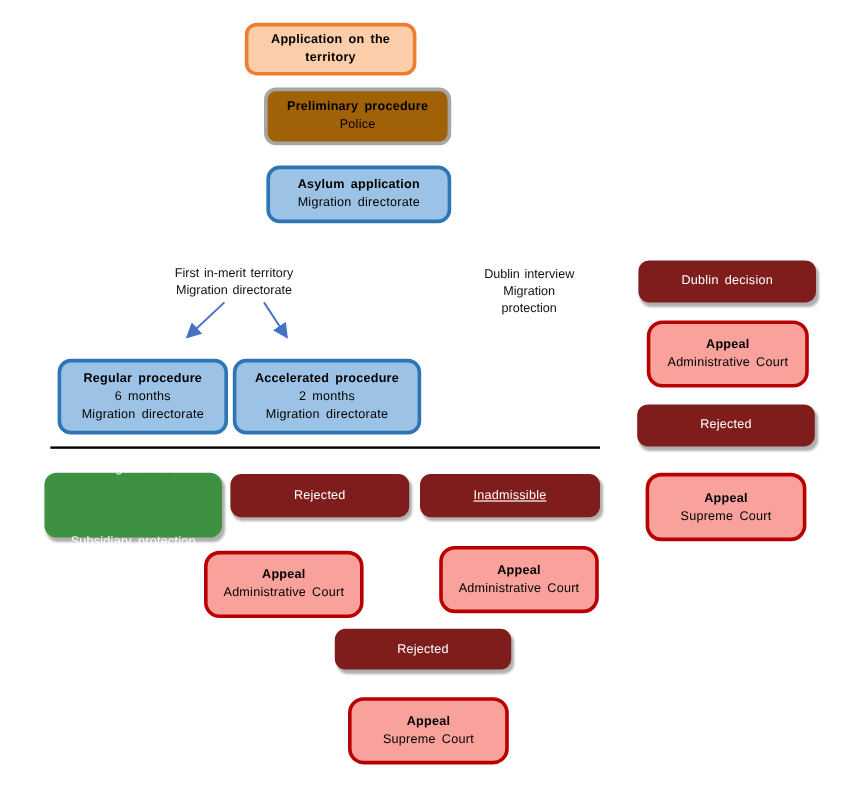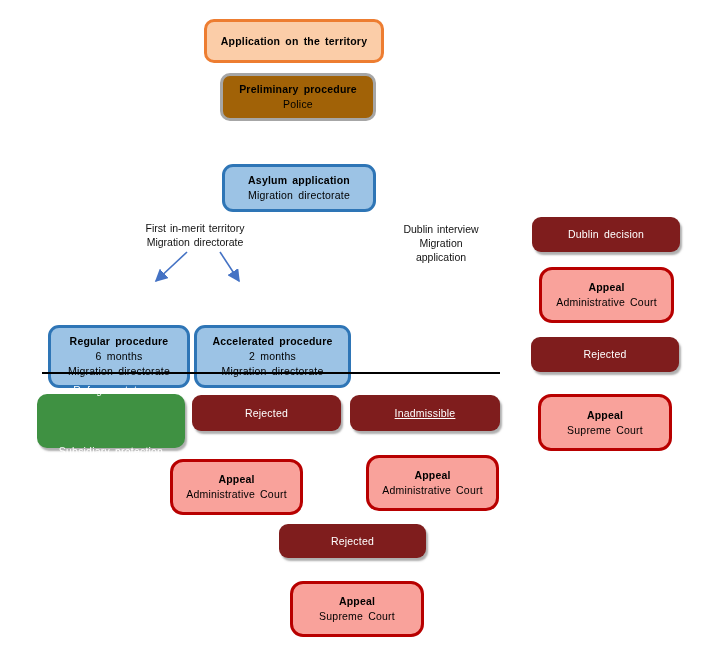--- a/index.html
+++ b/index.html
@@ -37,21 +37,20 @@
   }
   .gray {
     background: #a16207;
     border: 3px solid #A6A6A6;
     border-radius: 10px;
   }
   .blue {
     background: #9CC3E5;
     border: 3px solid #2E75B6;
     border-radius: 11px;
-    margin-top: 26px;
   }
   .red {
     background: #7f1d1d;
     color: #ffffff;
     border-radius: 9px;
     box-shadow: 2px 3px 2px rgba(110,110,110,0.55);
   }
   .pink {
     background: #F9A29B;
     border: 3px solid #B80000;
@@ -85,21 +84,21 @@
     width: 716px;
     height: 656px;
     pointer-events: none;
   }
 </style>
 </head>
 <body>
 
 <div id="canvas">
 
-  <div class="box orange" style="left:204px; top:19px; width:180px; height:44px;">
+  <div class="box orange" style="left:204px; top:19px; width:143px; height:44px;">
     <div class="b">Application on the territory</div>
   </div>
 
   <div class="box gray" style="left:220px; top:73px; width:156px; height:48px;">
     <div class="b">Preliminary procedure</div>
     <div>Police</div>
   </div>
 
   <div class="box blue" style="left:222px; top:138px; width:154px; height:48px;">
     <div class="b">Asylum application</div>
@@ -107,21 +106,21 @@
   </div>
 
   <div class="free-label" style="left:110px; top:221px; width:170px;">
     <div>First in-merit territory</div>
     <div>Migration directorate</div>
   </div>
 
   <div class="free-label" style="left:391px; top:222px; width:100px;">
     <div>Dublin interview</div>
     <div>Migration</div>
-    <div>application</div>
+    <div>protection</div>
   </div>
 
   <svg id="arrow-layer" viewBox="0 0 716 656">
     <defs>
       <marker id="arrowhead" markerWidth="9" markerHeight="8" refX="7" refY="4" orient="auto">
         <path d="M0,0 L8,4 L0,8 z" fill="#4472C4"></path>
       </marker>
     </defs>
     <line x1="187" y1="252" x2="156" y2="281" stroke="#4472C4" stroke-width="1.6" marker-end="url(#arrowhead)"></line>
     <line x1="220" y1="252" x2="239" y2="281" stroke="#4472C4" stroke-width="1.6" marker-end="url(#arrowhead)"></line>

